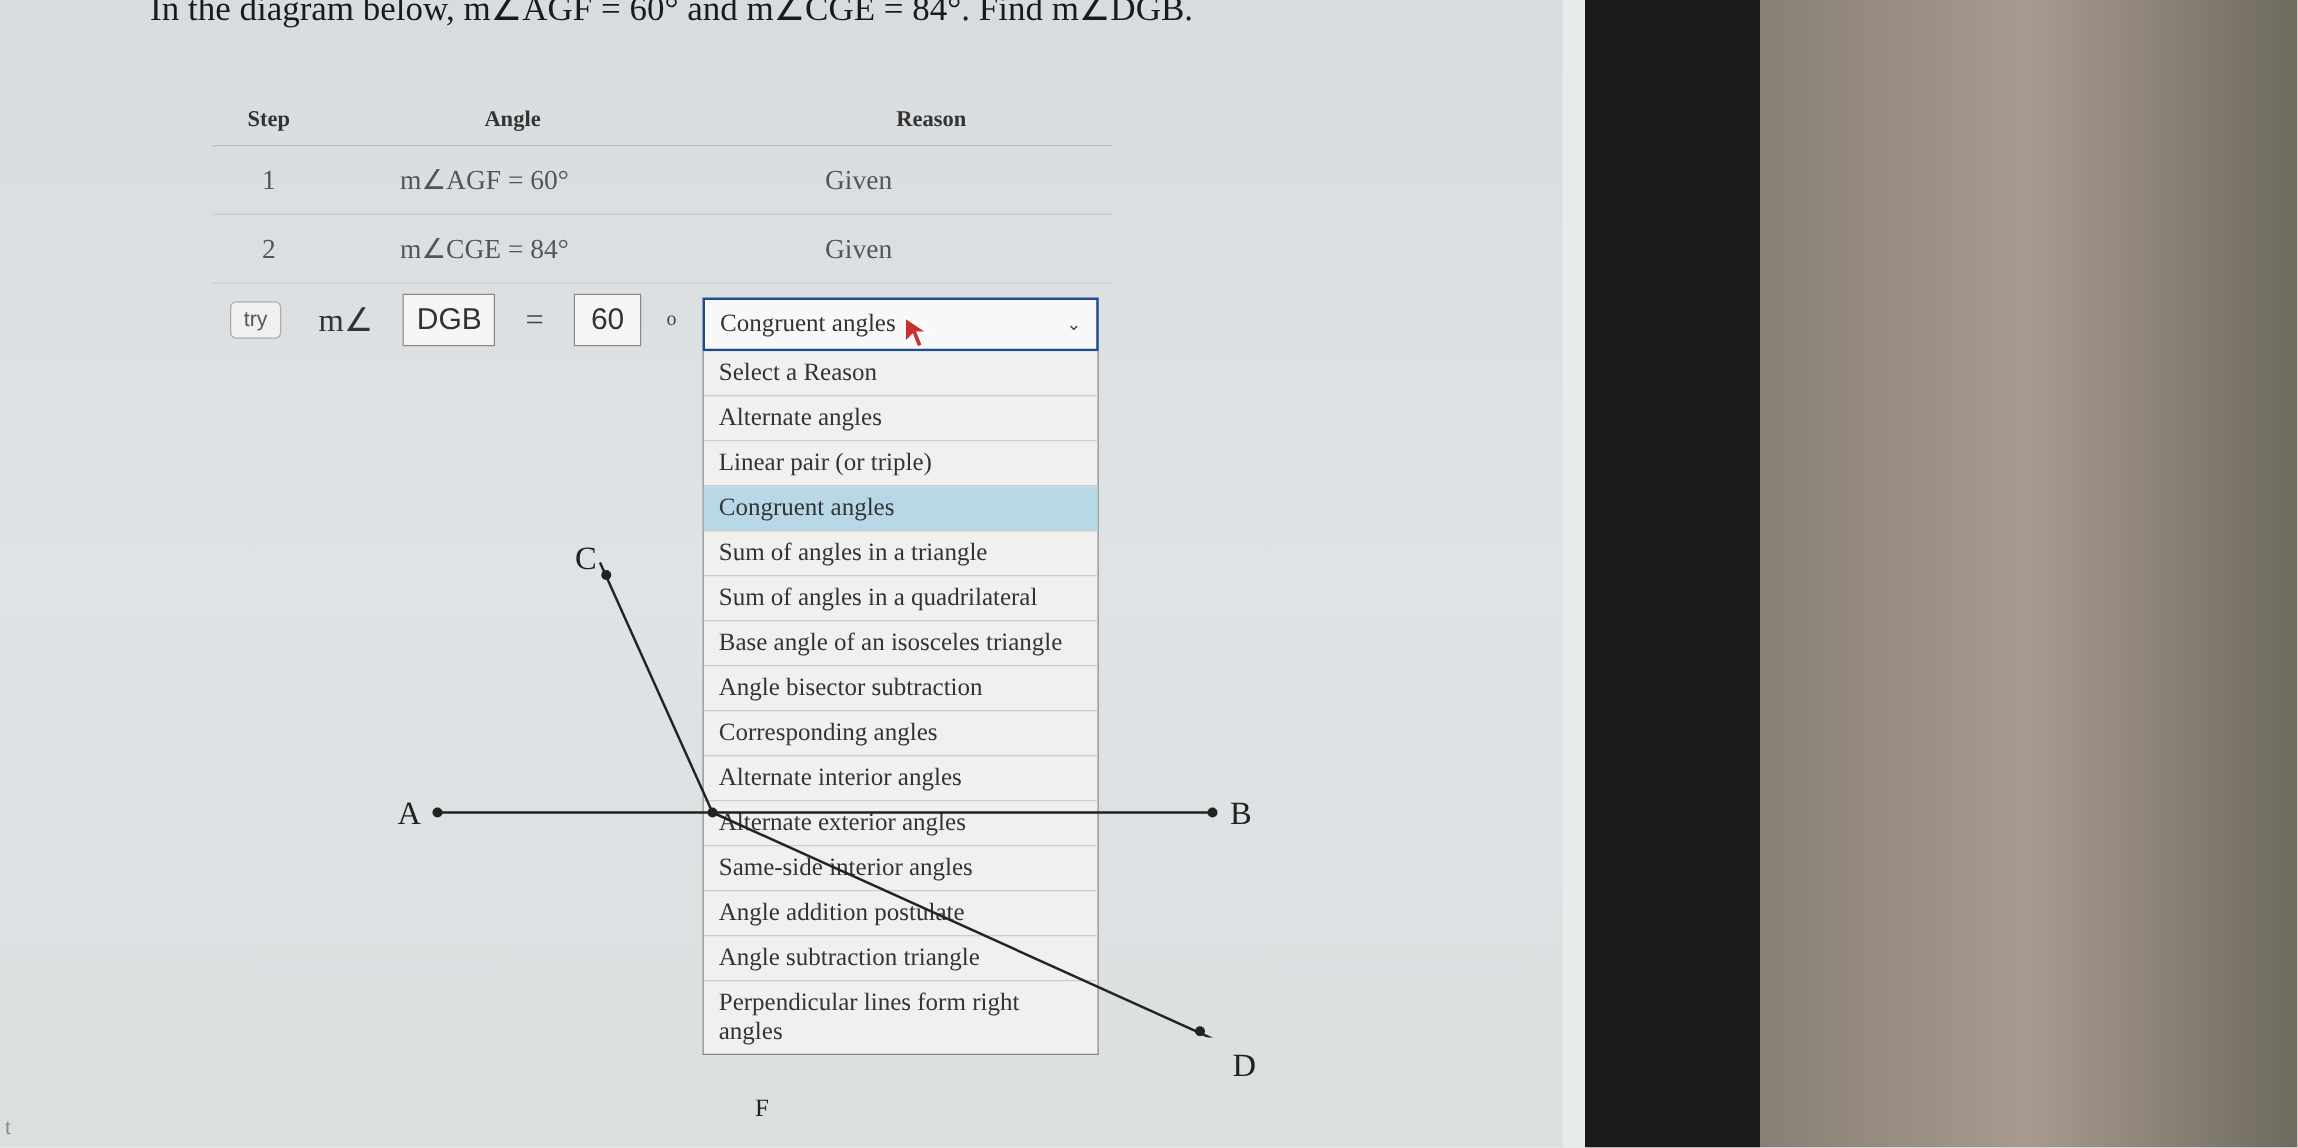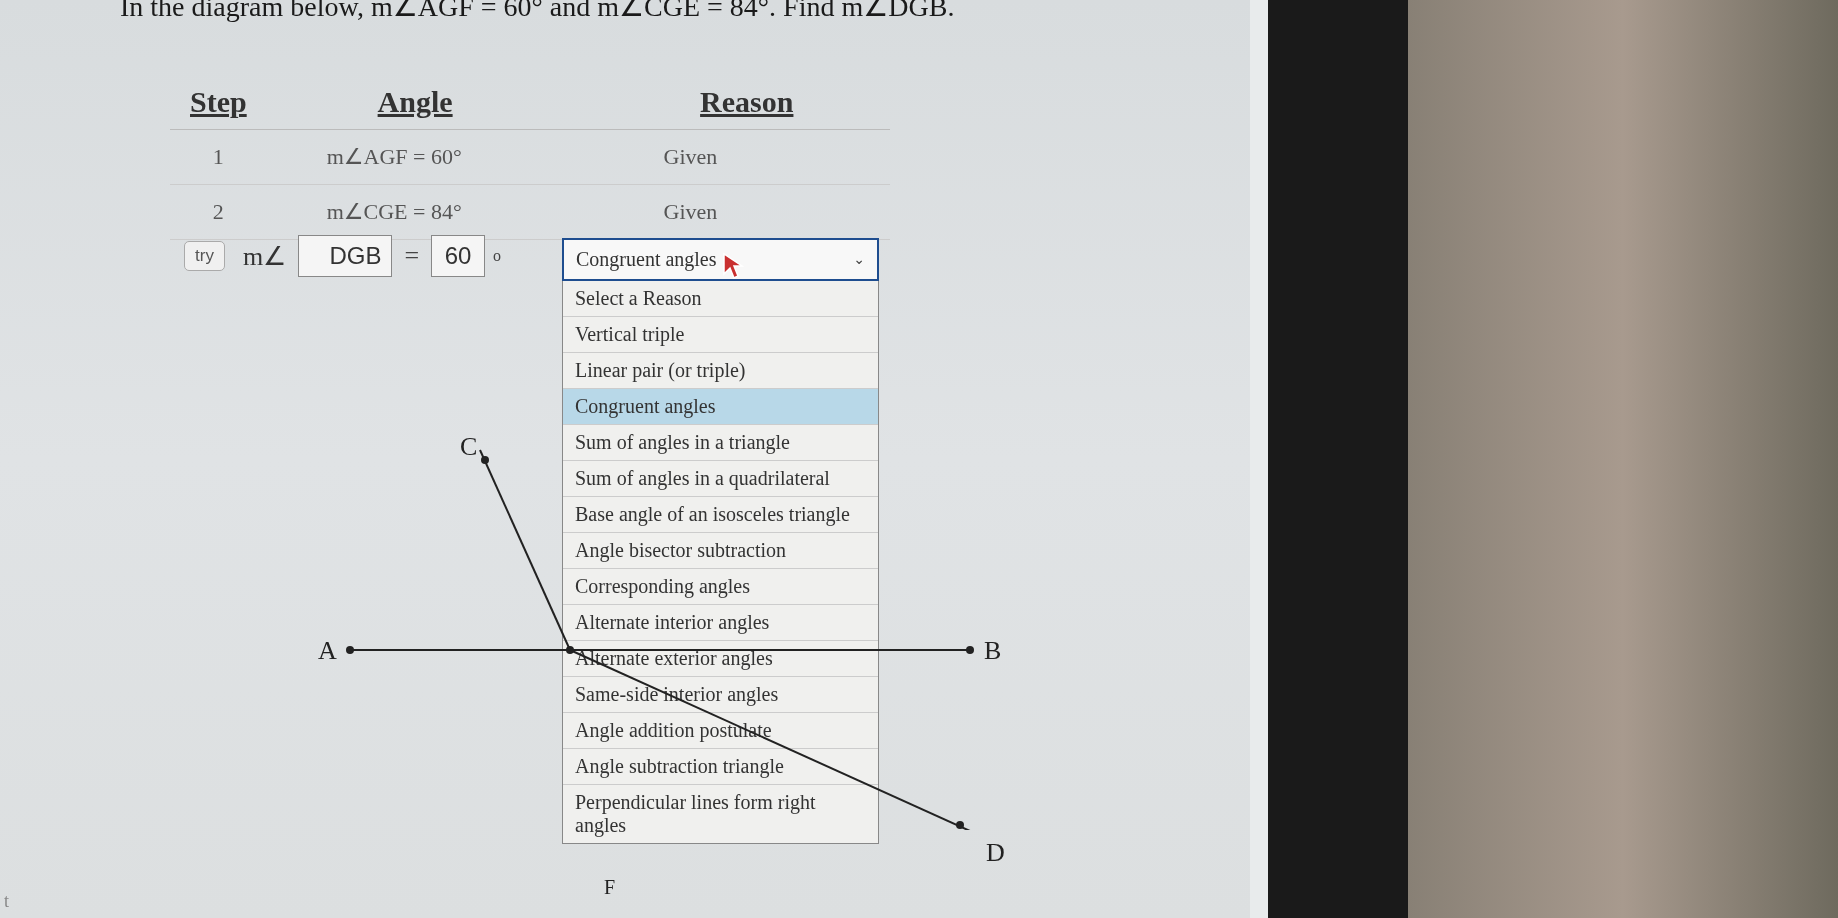--- a/index.html
+++ b/index.html
@@ -53,26 +53,25 @@
       top: 75px;
       left: 170px;
       width: 720px;
     }
     table {
       width: 100%;
       border-collapse: collapse;
     }
     th {
       font-weight: bold;
-      font-size: 30px;
+      font-size: 18px;
       color: #333;
       padding: 10px 20px;
       border-bottom: 1px solid #bbb;
       text-align: center;
-      text-decoration: underline;
     }
     th.step-col { width: 90px; }
     th.angle-col { width: 300px; }
     th.reason-col { width: 330px; text-align: center; padding-left: 60px;}
     td {
       font-size: 22px;
       color: #555;
       padding: 14px 20px;
       border-bottom: 1px solid #ccc;
       text-align: center;
@@ -85,21 +84,21 @@
     td.reason-cell {
       text-align: left;
       padding-left: 100px;
     }
     .input-row {
       position: absolute;
       top: 235px;
       left: 184px;
       display: flex;
       align-items: center;
-      gap: 6px;
+      gap: 18px;
     }
     .try-btn {
       font-size: 17px;
       padding: 4px 10px;
       border: 1px solid #aaa;
       border-radius: 5px;
       background: #f0f0f0;
       color: #555;
       cursor: pointer;
       margin-right: 6px;
@@ -111,22 +110,21 @@
     }
     .input-box {
       font-size: 24px;
       padding: 6px 10px;
       border: 1px solid #888;
       background: #f5f5f5;
       color: #333;
       text-align: center;
     }
     .input-angle {
-      width: 94px;
-      text-align: right;
+      width: 74px;
     }
     .input-value {
       width: 54px;
     }
     .degree-sup {
       font-size: 16px;
       color: #444;
       vertical-align: super;
       margin-left: 2px;
     }
@@ -246,21 +244,21 @@
     <span class="degree-sup">o</span>
   </div>
 
   <div class="dropdown-container">
     <div class="dropdown-selected">
       <span>Congruent angles</span>
       <span class="dropdown-chevron">⌄</span>
     </div>
     <div class="dropdown-list">
       <div class="dropdown-item">Select a Reason</div>
-      <div class="dropdown-item">Vertical triple</div>
+      <div class="dropdown-item">Alternate angles</div>
       <div class="dropdown-item">Linear pair (or triple)</div>
       <div class="dropdown-item highlighted">Congruent angles</div>
       <div class="dropdown-item">Sum of angles in a triangle</div>
       <div class="dropdown-item">Sum of angles in a quadrilateral</div>
       <div class="dropdown-item">Base angle of an isosceles triangle</div>
       <div class="dropdown-item">Angle bisector subtraction</div>
       <div class="dropdown-item">Corresponding angles</div>
       <div class="dropdown-item">Alternate interior angles</div>
       <div class="dropdown-item">Alternate exterior angles</div>
       <div class="dropdown-item">Same-side interior angles</div>

